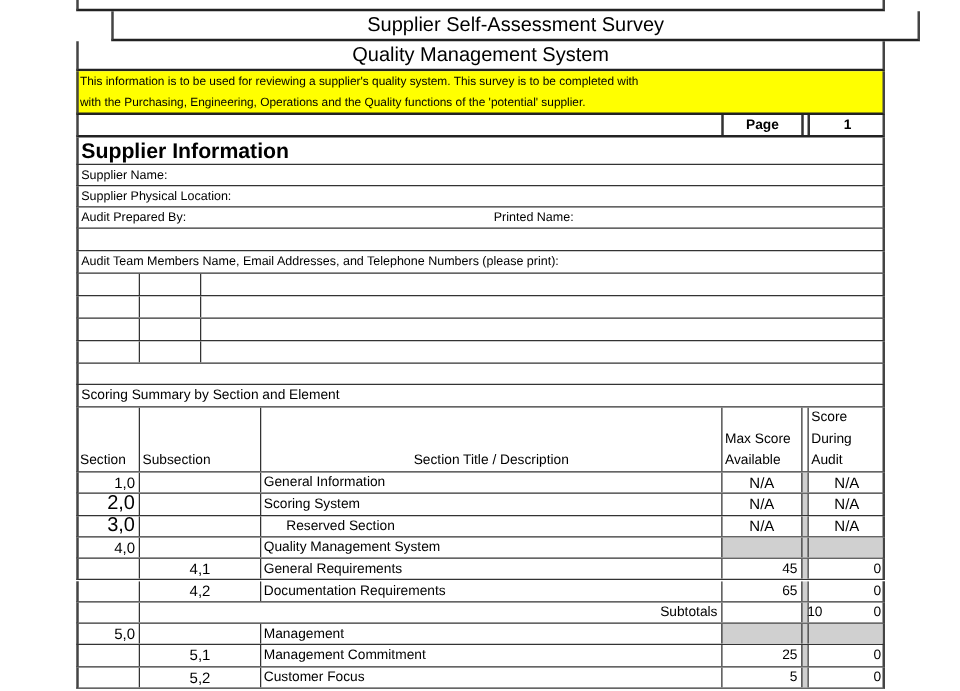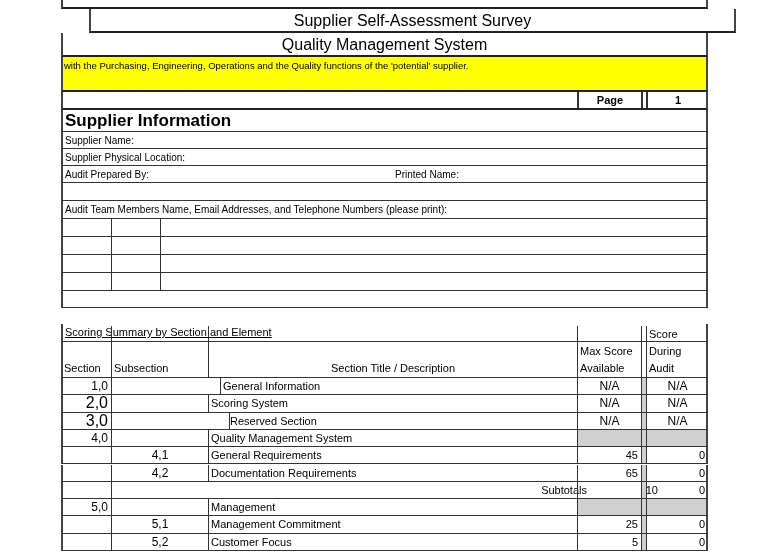--- a/index.html
+++ b/index.html
@@ -23,20 +23,21 @@
 <body>
 
 <div class="sheet">
 
   <div class="row thick" style="top:0;height:9px;"></div>
 
   <div class="row thick title" style="top:9px;height:24px;margin-left:28px;">Supplier Self-Assessment Survey</div>
   <div class="row thick title" style="top:33px;height:24px;">Quality Management System</div>
 
   <div class="row yellow" style="top:57px;height:35px;border-bottom:2px solid #222;">
+    <div>This information is to be used for reviewing a supplier's quality system. This survey is to be completed with</div>
     <div>with the Purchasing, Engineering, Operations and the Quality functions of the 'potential' supplier.</div>
   </div>
 
   <div class="row thick" style="top:92px;height:18px;">
     <div class="cell vl2 c" style="left:514px;width:64px;font-size:11px;font-weight:bold;line-height:16px;">Page</div>
     <div class="cell vl2" style="left:578px;width:5px;"></div>
     <div class="cell vl2 c" style="left:583px;width:62px;font-size:11px;font-weight:bold;line-height:16px;">1</div>
   </div>
 
   <div class="row bold-h" style="top:110px;height:22px;">Supplier Information</div>
@@ -65,21 +66,21 @@
   <div class="row" style="top:255px;height:18px;">
     <div class="cell vl" style="left:48px;width:49px;"></div>
     <div class="cell vl" style="left:97px;width:548px;"></div>
   </div>
   <div class="row" style="top:273px;height:18px;">
     <div class="cell vl" style="left:48px;width:49px;"></div>
     <div class="cell vl" style="left:97px;width:548px;"></div>
   </div>
 
   <div class="row" style="top:291px;height:17px;"></div>
-  <div class="row small" style="top:324px;height:18px;font-size:11px;text-decoration:underline;">Scoring Summary by Section and Element</div>
+  <div class="row small" style="top:308px;height:18px;font-size:11px;">Scoring Summary by Section and Element</div>
 
   <div class="row" style="top:326px;height:52px;font-size:11px;">
     <div class="cell vl" style="left:48px;width:97px;padding-left:2px;line-height:17px;padding-top:34px;">Subsection</div>
     <div class="cell" style="left:0;width:48px;padding-left:1px;line-height:17px;padding-top:34px;">Section</div>
     <div class="cell vl" style="left:514px;width:64px;padding-left:2px;line-height:17px;padding-top:17px;white-space:normal;">
       <div>Max Score</div>
       <div>Available</div>
     </div>
     <div class="cell vl c" style="left:145px;width:369px;line-height:17px;padding-top:34px;">Section Title / Description</div>
     <div class="cell vl" style="left:578px;width:5px;"></div>
@@ -87,37 +88,37 @@
       <div>Score</div>
       <div>During</div>
       <div>Audit</div>
     </div>
   </div>
 
   <div id="score-rows">
       <div class="row" style="top: 378px; height: 17.3px; font-size: 11px;">
         <div class="cell r" style="left:0;width:48px;font-size:12px;line-height:16px;">1,0</div>
         <div class="cell vl c" style="left:48px;width:97px;font-size:12px;line-height:16px;"></div>
-        <div class="cell vl" style="left:145px;width:369px;padding-left:2px;line-height:16px;margin-left:12px;">General Information</div>
+        <div class="cell vl" style="left:145px;width:369px;padding-left:2px;line-height:16px;">General Information</div>
         <div class="cell vl c na" style="left:514px;width:64px;line-height:16px;">N/A</div>
         <div class="cell vl gray" style="left:578px;width:5px;"></div>
         <div class="cell vl c na" style="left:583px;width:62px;line-height:16px;">N/A</div>
       </div>
       <div class="row" style="top: 395.3px; height: 17.3px; font-size: 11px;">
         <div class="cell r" style="left:0;width:48px;font-size:16px;line-height:16px;">2,0</div>
         <div class="cell vl c" style="left:48px;width:97px;font-size:12px;line-height:16px;"></div>
         <div class="cell vl" style="left:145px;width:369px;padding-left:2px;line-height:16px;">Scoring System</div>
         <div class="cell vl c na" style="left:514px;width:64px;line-height:16px;">N/A</div>
         <div class="cell vl gray" style="left:578px;width:5px;"></div>
         <div class="cell vl c na" style="left:583px;width:62px;line-height:16px;">N/A</div>
       </div>
       <div class="row" style="top: 412.6px; height: 17.3px; font-size: 11px;">
         <div class="cell r" style="left:0;width:48px;font-size:16px;line-height:16px;">3,0</div>
         <div class="cell vl c" style="left:48px;width:97px;font-size:12px;line-height:16px;"></div>
-        <div class="cell vl" style="left:145px;width:369px;padding-left:0;line-height:16px;margin-left:21px;">Reserved Section</div>
+        <div class="cell vl" style="left:145px;width:369px;padding-left:20px;line-height:16px;">Reserved Section</div>
         <div class="cell vl c na" style="left:514px;width:64px;line-height:16px;">N/A</div>
         <div class="cell vl gray" style="left:578px;width:5px;"></div>
         <div class="cell vl c na" style="left:583px;width:62px;line-height:16px;">N/A</div>
       </div>
       <div class="row" style="top: 429.9px; height: 17.3px; font-size: 11px;">
         <div class="cell r" style="left:0;width:48px;font-size:12px;line-height:16px;">4,0</div>
         <div class="cell vl c" style="left:48px;width:97px;font-size:12px;line-height:16px;"></div>
         <div class="cell vl" style="left:145px;width:369px;padding-left:2px;line-height:16px;">Quality Management System</div>
         <div class="cell vl r gray" style="left:514px;width:64px;line-height:16px;"></div>
         <div class="cell vl gray" style="left:578px;width:5px;"></div>
@@ -135,21 +136,21 @@
         <div class="cell r" style="left:0;width:48px;line-height:16px;"></div>
         <div class="cell vl c" style="left:48px;width:97px;font-size:12px;line-height:16px;">4,2</div>
         <div class="cell vl" style="left:145px;width:369px;padding-left:2px;line-height:16px;">Documentation Requirements</div>
         <div class="cell vl r" style="left:514px;width:64px;line-height:16px;">65</div>
         <div class="cell vl gray" style="left:578px;width:5px;"></div>
         <div class="cell vl r" style="left:583px;width:62px;line-height:16px;">0</div>
       </div>
       <div class="row" style="top: 481.8px; height: 17.3px; font-size: 11px;">
         <div class="cell r" style="left:0;width:48px;line-height:16px;"></div>
         <div class="cell vl c" style="left:48px;width:97px;font-size:12px;line-height:16px;"></div>
-        <div class="cell r" style="left:158px;width:369px;padding-left:2px;line-height:16px;border-left:none;">Subtotals</div>
+        <div class="cell r" style="left:145px;width:369px;padding-left:2px;line-height:16px;border-left:none;">Subtotals</div>
         <div class="cell vl r" style="left:514px;width:84px;line-height:16px;">110</div>
         <div class="cell vl gray" style="left:578px;width:5px;"></div>
         <div class="cell vl r" style="left:583px;width:62px;line-height:16px;">0</div>
       </div>
       <div class="row" style="top: 499.1px; height: 17.3px; font-size: 11px;">
         <div class="cell r" style="left:0;width:48px;font-size:12px;line-height:16px;">5,0</div>
         <div class="cell vl c" style="left:48px;width:97px;font-size:12px;line-height:16px;"></div>
         <div class="cell vl" style="left:145px;width:369px;padding-left:2px;line-height:16px;">Management</div>
         <div class="cell vl r gray" style="left:514px;width:64px;line-height:16px;"></div>
         <div class="cell vl gray" style="left:578px;width:5px;"></div>

